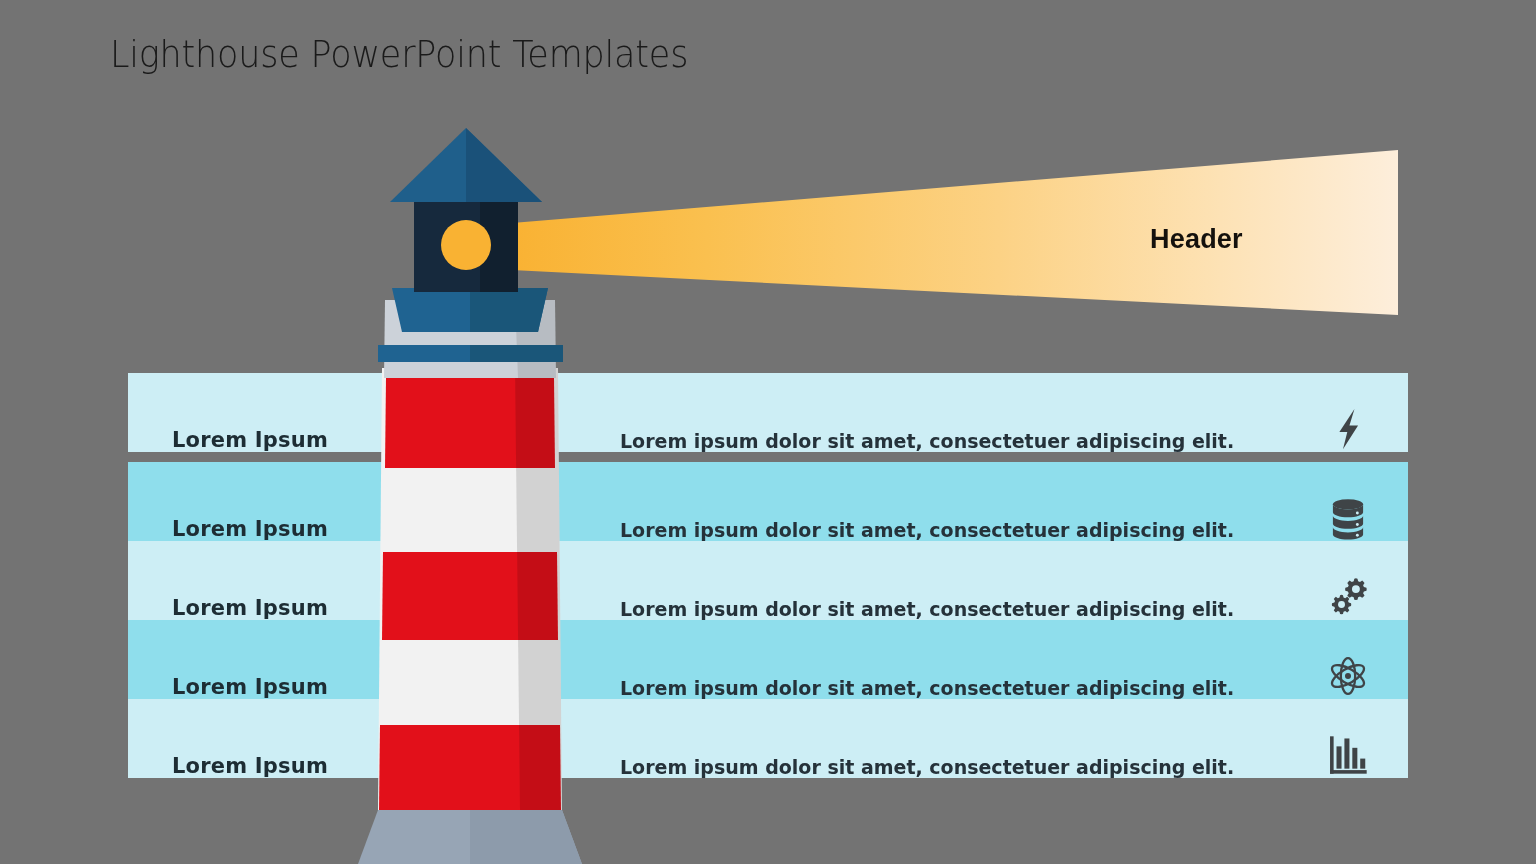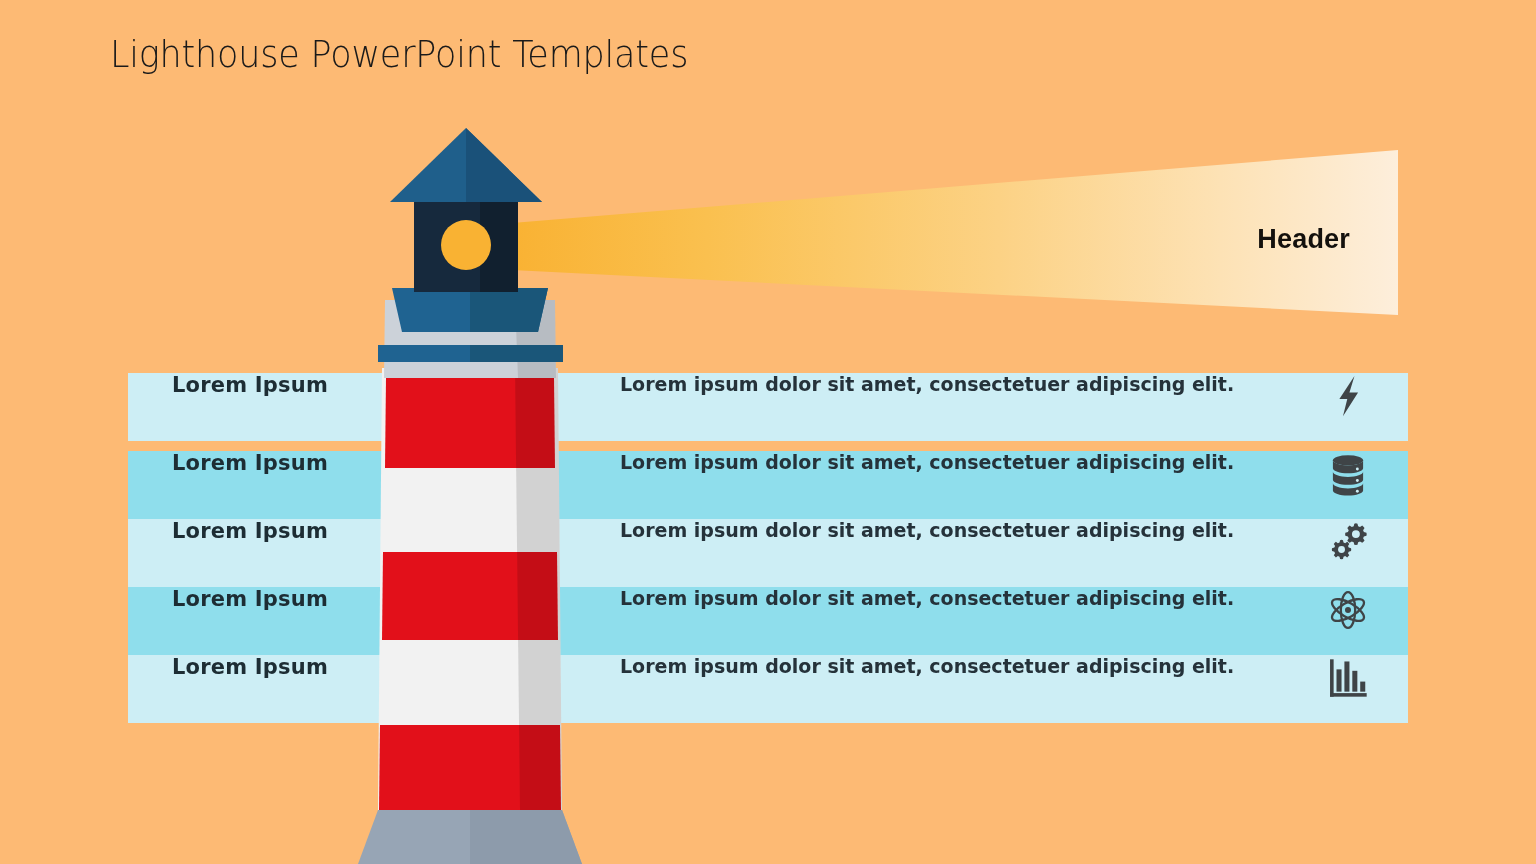--- a/index.html
+++ b/index.html
@@ -9,21 +9,21 @@
     background: #ffffff;
   }
   body {
     font-family: "Liberation Sans", sans-serif;
     -webkit-font-smoothing: antialiased;
   }
   .slide {
     position: relative;
     width: 1536px;
     height: 864px;
-    background: #fdba74;
+    background: #737373;
     overflow: hidden;
   }
 
   
   .slide-title {
     position: absolute;
     left: 110px;
     top: 32px;
     font-family: "DejaVu Sans", sans-serif;
     font-size: 38px;
@@ -45,21 +45,21 @@
     z-index: 2;
     pointer-events: none;
   }
   .beam-wrap svg { display: block; width: 100%; height: 100%; }
 
   .beam-label {
     position: absolute;
     left: 1150px;
     top: 224px;
     width: 200px;
-    text-align: right;
+    text-align: left;
     z-index: 4;
     font-family: "Liberation Sans", sans-serif;
     font-size: 27px;
     font-weight: bold;
     color: #14110d;
     letter-spacing: 0.2px;
   }
 
   
   .lighthouse {
@@ -75,23 +75,23 @@
   
   .rows {
     position: absolute;
     left: 128px;
     top: 373px;
     width: 1280px;
     z-index: 1;
   }
   .row {
     position: relative;
-    height: 68px;
+    height: 79px;
     display: flex;
-    align-items: flex-start;
+    align-items: flex-end;
     box-sizing: border-box;
   }
   .row.tone-light { background: #cdeef5; }
   .row.tone-dark  { background: #8fdeec; }
   .row.gap-below  { margin-bottom: 10px; }
 
   .row-label {
     width: 270px;
     flex: 0 0 270px;
     padding-left: 44px;

